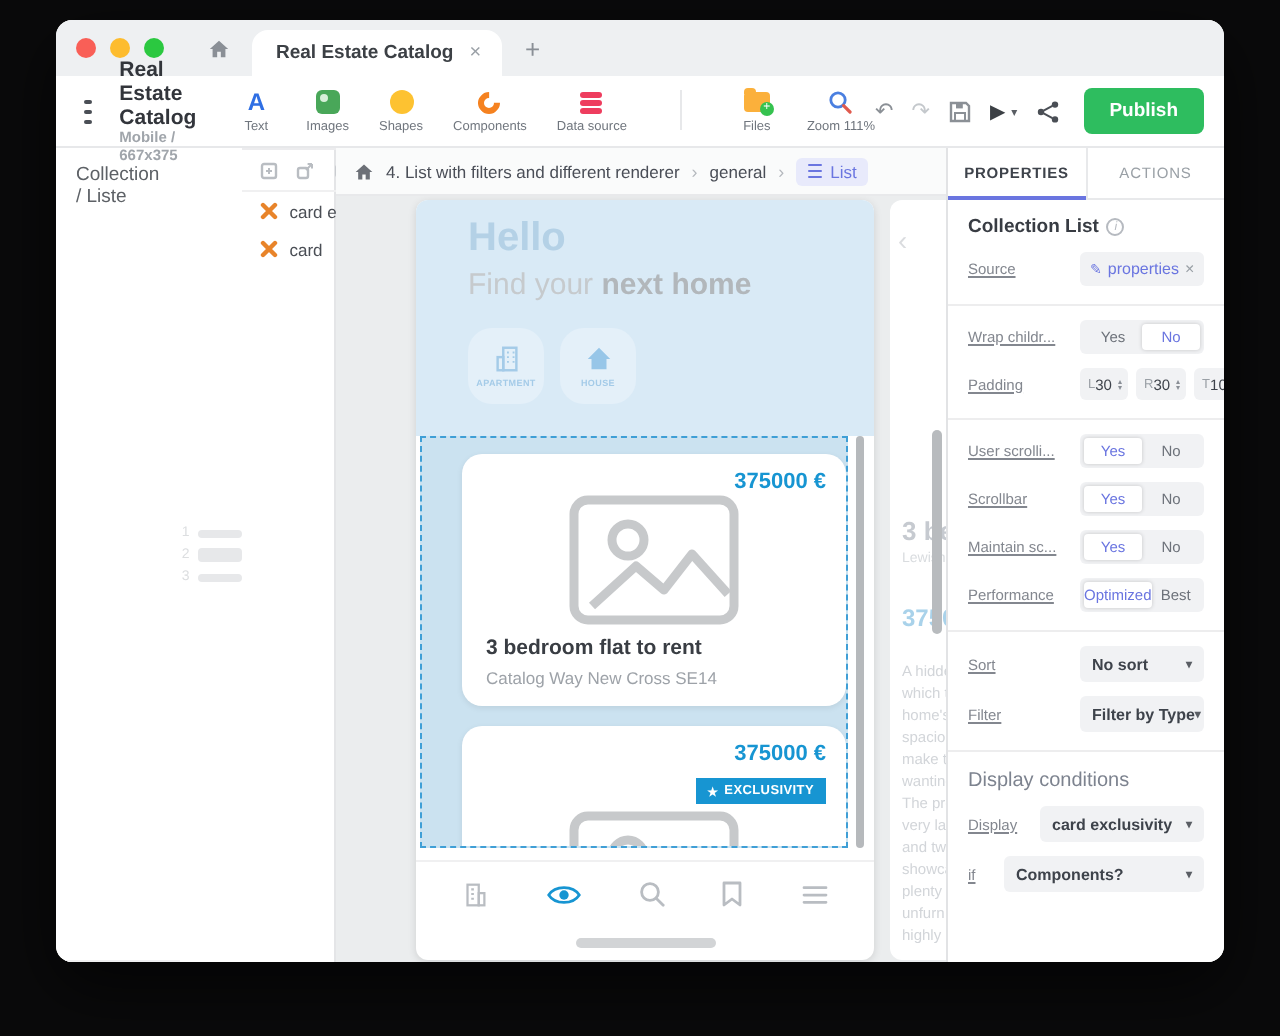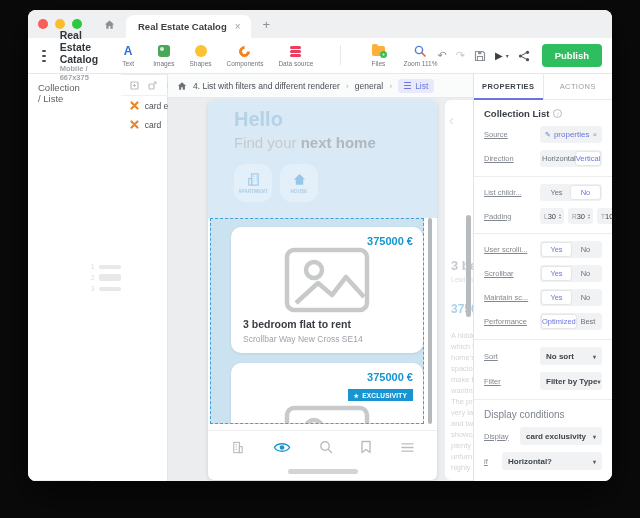--- a/index.html
+++ b/index.html
@@ -354,21 +354,21 @@
 
         <div class="list-region">
           <div class="card card1">
             <span class="price">375000 €</span>
             <svg class="imgph" width="86" height="66" viewBox="0 0 86 66">
               <rect x="3" y="3" width="80" height="60" rx="7" fill="none" stroke="#c7c9cb" stroke-width="4.5"></rect>
               <circle cx="30" cy="23" r="8" fill="none" stroke="#c7c9cb" stroke-width="4.5"></circle>
               <path d="M12 56 L34 36 L48 48 L62 30 L80 50" fill="none" stroke="#c7c9cb" stroke-width="4.5" stroke-linejoin="round"></path>
             </svg>
             <div class="card-title">3 bedroom flat to rent</div>
-            <div class="card-sub">Scrollbar Way New Cross SE14</div>
+            <div class="card-sub">Catalog Way New Cross SE14</div>
           </div>
           <div class="card card2">
             <span class="price">375000 €</span>
             <span class="badge">
               <span class="star">★</span>
               <span>EXCLUSIVITY</span>
             </span>
             <svg class="imgph" width="86" height="66" viewBox="0 0 86 66">
               <rect x="3" y="3" width="80" height="60" rx="7" fill="none" stroke="#c7c9cb" stroke-width="4.5"></rect>
               <circle cx="30" cy="23" r="8" fill="none" stroke="#c7c9cb" stroke-width="4.5"></circle>
@@ -439,32 +439,25 @@
 
         <div class="prow">
           <span class="plabel">Source</span>
           <span class="pctl chip-src">
             <span class="pencil">✎</span>
             <span>properties</span>
             <span class="clear">×</span>
           </span>
         </div>
 
-        <div class="prow">
-          <span class="plabel">Direction</span>
-          <span class="pctl seg">
-            <span class="segopt">Horizontal</span>
-            <span class="segopt sel">Vertical</span>
-          </span>
-        </div>
 
         <div class="pdivider"></div>
 
         <div class="prow">
-          <span class="plabel">List childr...</span>
+          <span class="plabel">Wrap childr...</span>
           <span class="pctl seg">
             <span class="segopt">Yes</span>
             <span class="segopt sel">No</span>
           </span>
         </div>
 
         <div class="prow">
           <span class="plabel">Padding</span>
           <span class="pad-grid">
             <span class="stepper">
@@ -562,21 +555,21 @@
           <span class="plabel w36">Display</span>
           <span class="pctl dropdown">
             <span>card exclusivity</span>
             <span class="caret">▾</span>
           </span>
         </div>
 
         <div class="prow">
           <span class="plabel w18">if</span>
           <span class="pctl dropdown">
-            <span>Horizontal?</span>
+            <span>Components?</span>
             <span class="caret">▾</span>
           </span>
         </div>
 
       </div>
     </div>
   </div>
 </div>
 
 </body></html>

